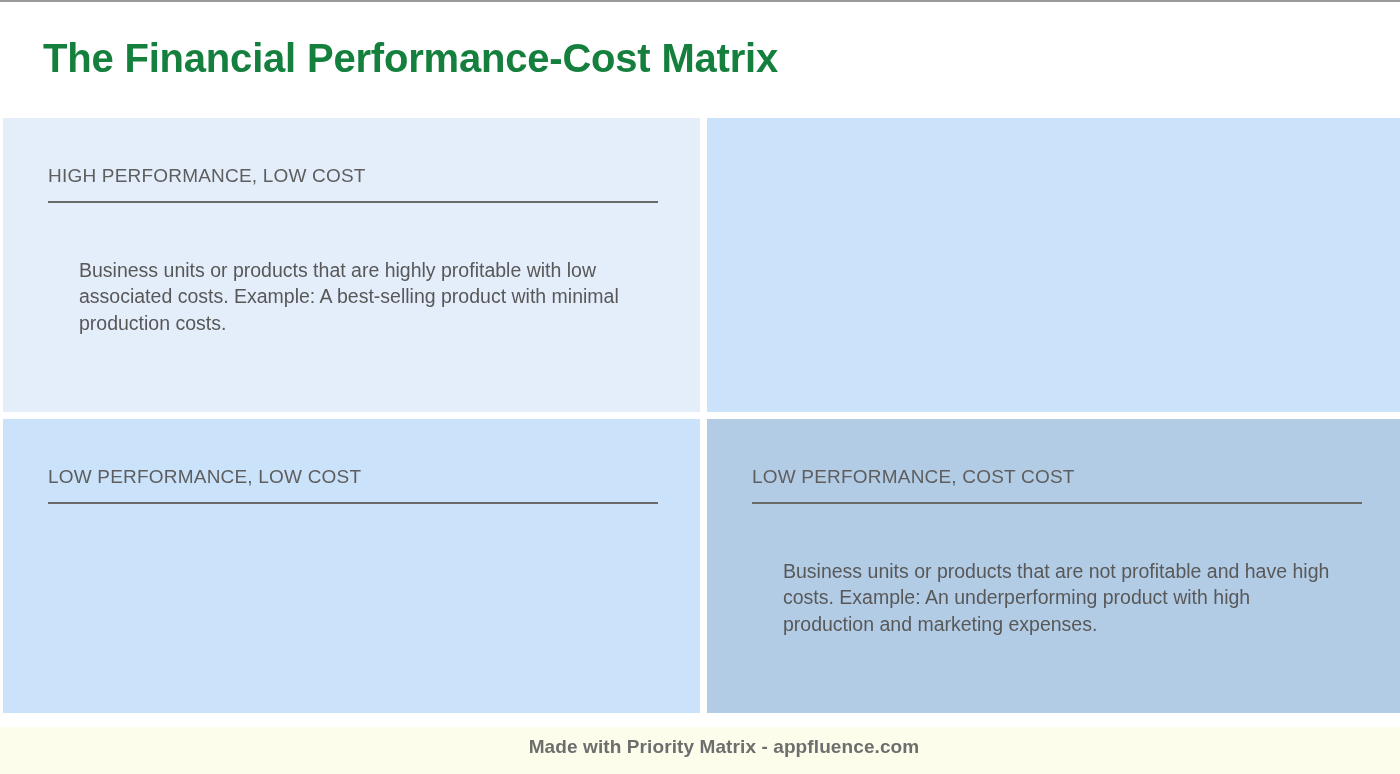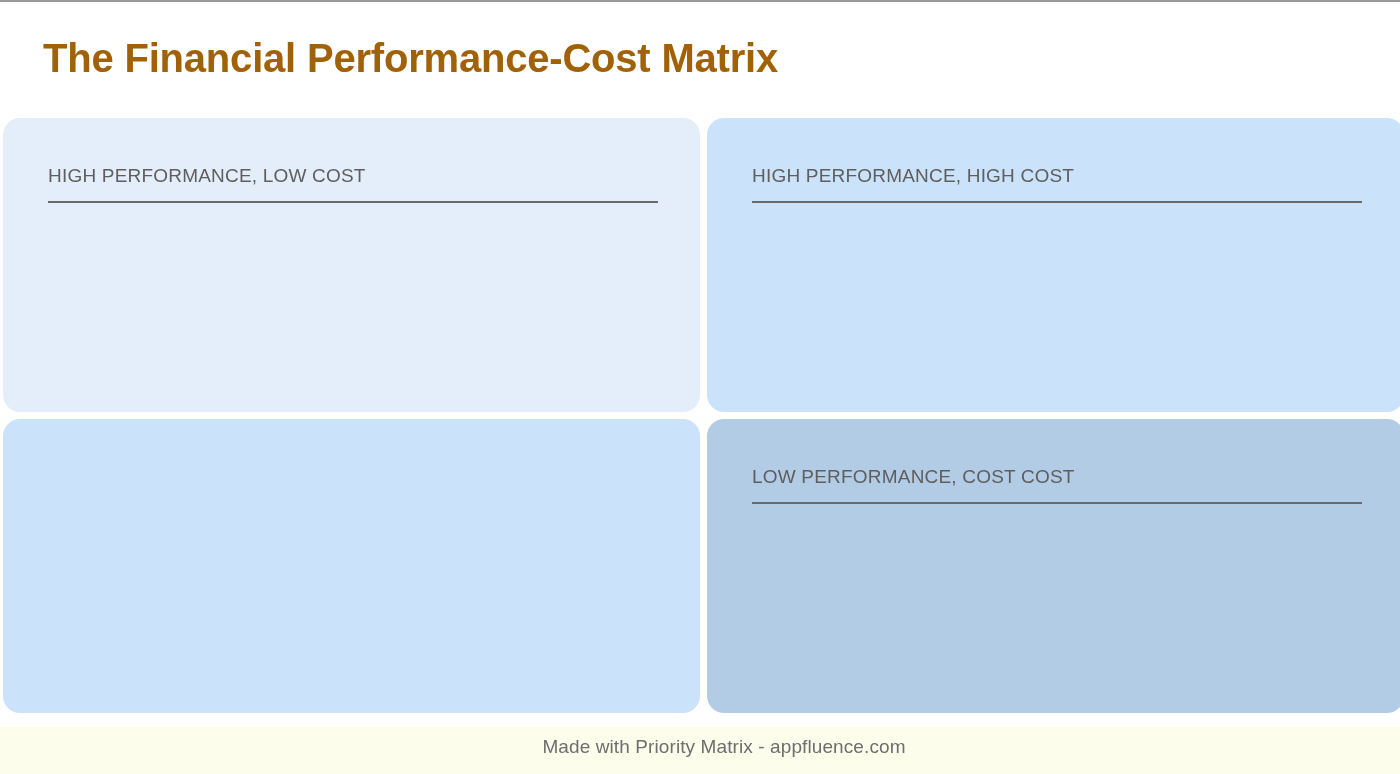--- a/index.html
+++ b/index.html
@@ -31,21 +31,21 @@
     flex: 0 0 112px;
     background: #ffffff;
     display: flex;
     align-items: center;
     padding-left: 43px;
     box-sizing: border-box;
   }
   .header-title {
     font-size: 40px;
     font-weight: bold;
-    color: #a16207;
+    color: #15803d;
     letter-spacing: -0.2px;
     line-height: 1;
     white-space: nowrap;
   }
 
   
   .matrix {
     flex: 1 1 auto;
     display: grid;
     grid-template-columns: 697px 697px;
@@ -55,21 +55,20 @@
     padding: 4px 0px 14px 3px;
     box-sizing: border-box;
     background: #ffffff;
   }
 
   .quadrant {
     position: relative;
     box-sizing: border-box;
     padding: 48px 42px 26px 45px;
     overflow: hidden;
-    border-radius: 17px;
   }
 
   .q-title {
     font-size: 19px;
     font-weight: normal;
     color: #5e5e5e;
     letter-spacing: 0.2px;
     line-height: 1.1;
     padding-bottom: 14px;
     border-bottom: 2px solid #6a6a6a;
@@ -91,50 +90,52 @@
     height: 47px;
     background: #fdfdec;
     display: flex;
     align-items: flex-start;
     justify-content: center;
     padding-top: 9px;
     box-sizing: border-box;
   }
   .footer-text {
     font-size: 19px;
-    font-weight: normal;
+    font-weight: bold;
     color: #6e6e6e;
     letter-spacing: 0.1px;
     margin-left: 48px;
   }
 </style>
 </head>
 <body>
 
 <div id="app">
 
   <div class="header">
     <div class="header-title">The Financial Performance-Cost Matrix</div>
   </div>
 
   <div class="matrix">
 
     <div class="quadrant" id="q0" style="background: rgb(228, 238, 251);">
       <div class="q-title">HIGH PERFORMANCE, LOW COST</div>
+      <div class="q-body">Business units or products that are highly profitable with low associated costs. Example: A best-selling product with minimal production costs.</div>
     </div>
 
     <div class="quadrant" id="q1" style="background: rgb(203, 226, 251);">
-      <div class="q-title">HIGH PERFORMANCE, HIGH COST</div>
     </div>
 
     <div class="quadrant" id="q2" style="background: rgb(203, 226, 251);">
+      <div class="q-title">LOW PERFORMANCE, LOW COST</div>
     </div>
 
     <div class="quadrant" id="q3" style="background: rgb(179, 204, 230);">
       <div class="q-title">LOW PERFORMANCE, COST COST</div>
+      <div class="q-body">Business units or products that are not profitable and have high costs. Example: An underperforming product with high production and marketing expenses.</div>
     </div>
 
   </div>
 
   <div class="footer" style="background: rgb(253, 253, 236);">
     <div class="footer-text">Made with Priority Matrix - appfluence.com</div>
   </div>
 
 </div>
 

